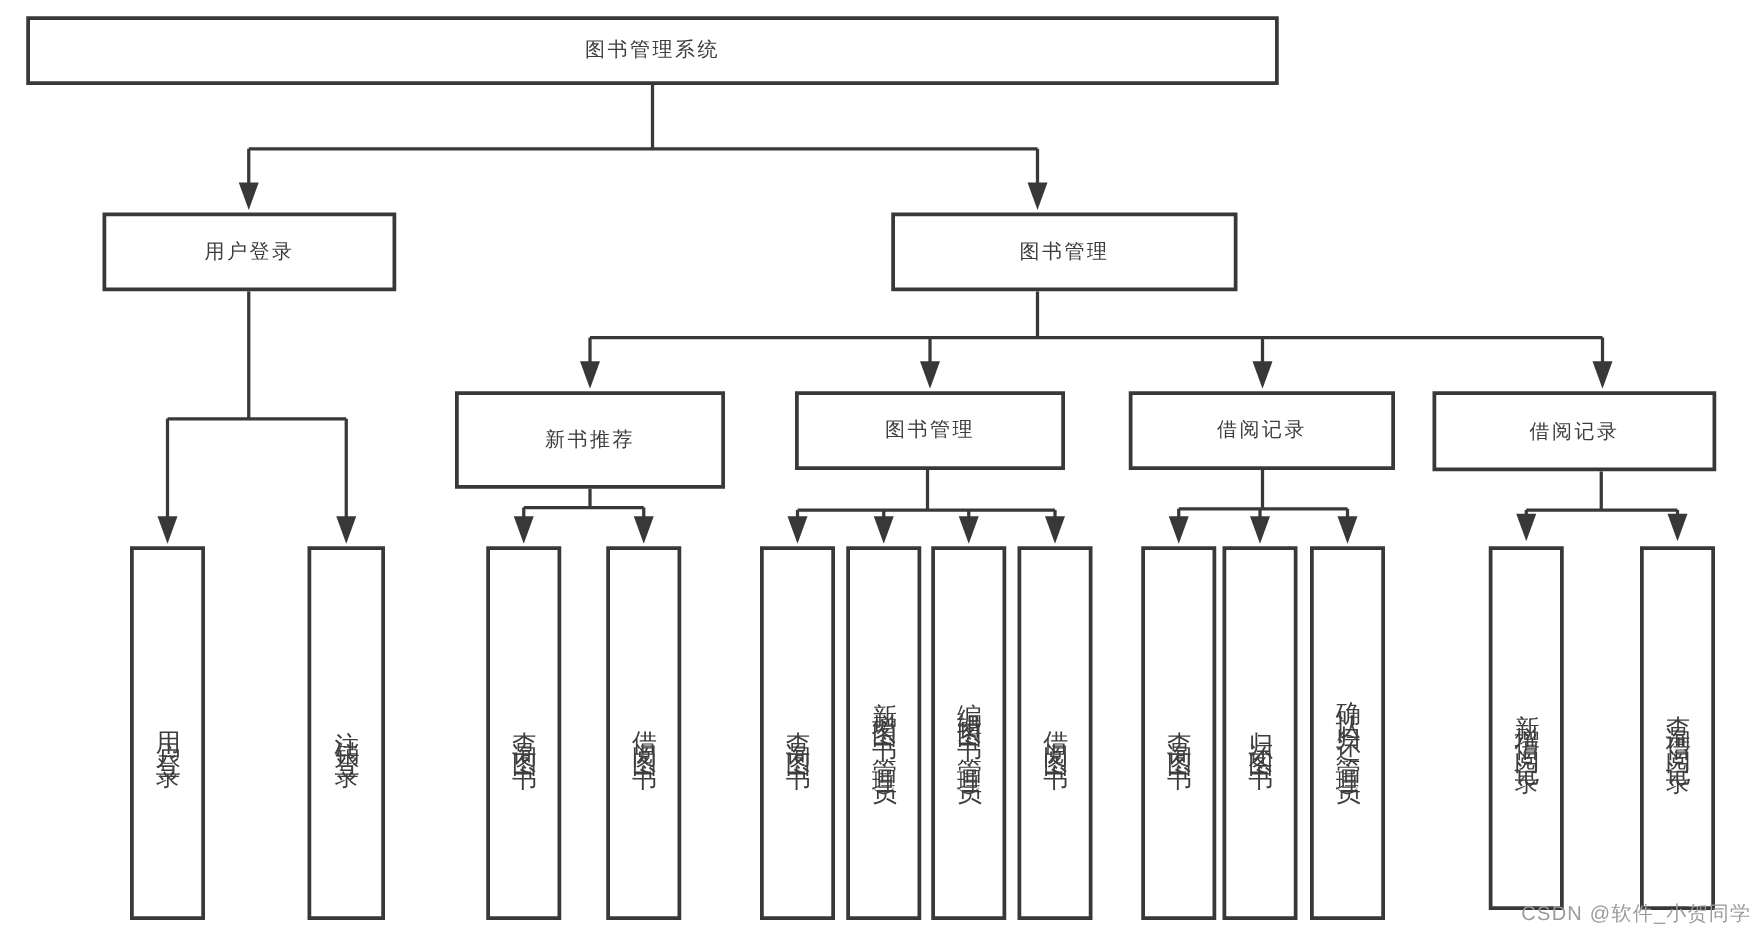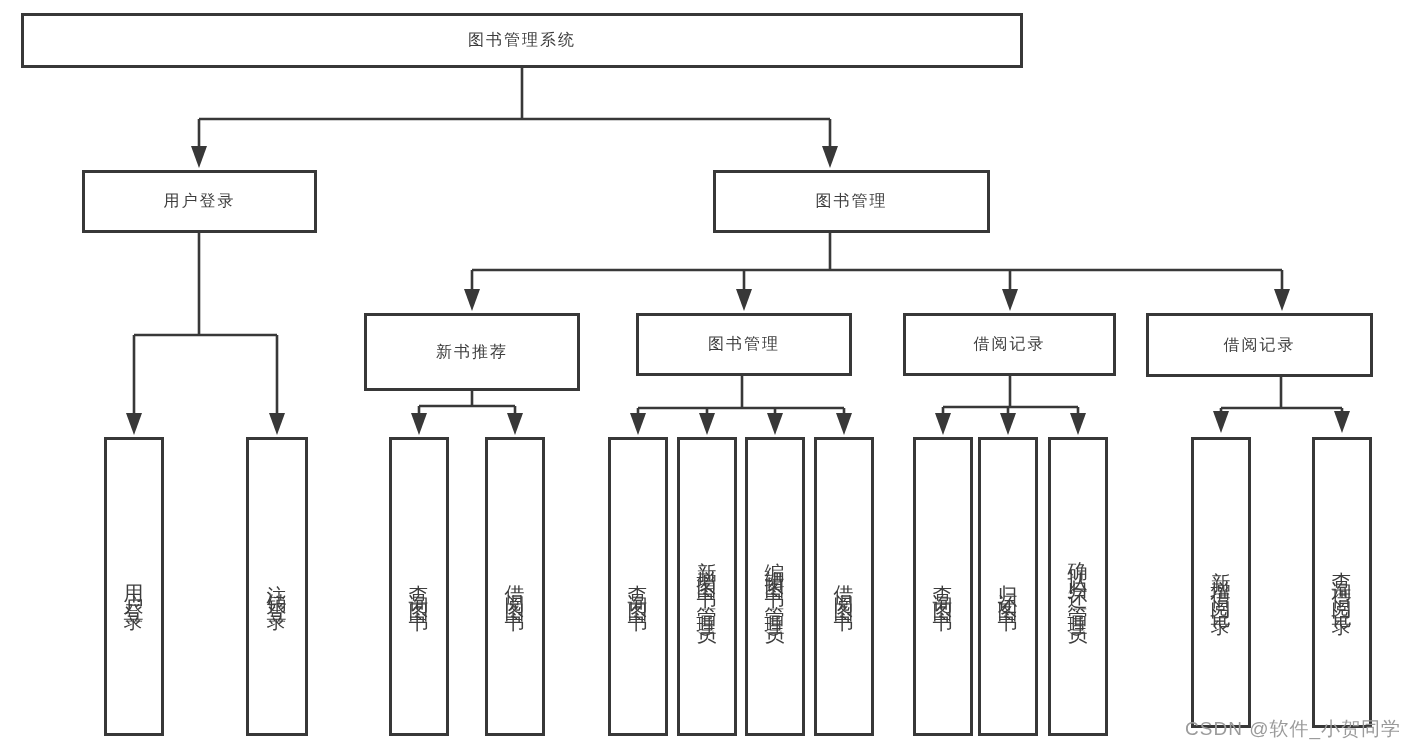--- a/index.html
+++ b/index.html
@@ -23,21 +23,21 @@
     display:flex;align-items:center;justify-content:center;
     text-align:center;
   }
   .h-label{font-size:16px;letter-spacing:2px;white-space:nowrap;text-align:center;}
   .leaf .v-label{
     writing-mode:vertical-rl;text-orientation:mixed;
     font-size:20px;line-height:1;letter-spacing:9px;white-space:nowrap;
   }
   .watermark{
     position:absolute;right:4px;bottom:5px;
-    font-size:19px;color:var(--wm);letter-spacing:1px;white-space:nowrap;
+    font-size:16px;color:var(--wm);letter-spacing:1px;white-space:nowrap;
   }
 </style>
 </head>
 <body>
 
 <div class="stage">
 
   <svg class="wires" viewBox="0 0 1405 747" xmlns="http://www.w3.org/2000/svg">
 
     <path class="wire" d="M522,68 V119 M199,119 H830 M199,119 V150 M830,119 V150"></path>

